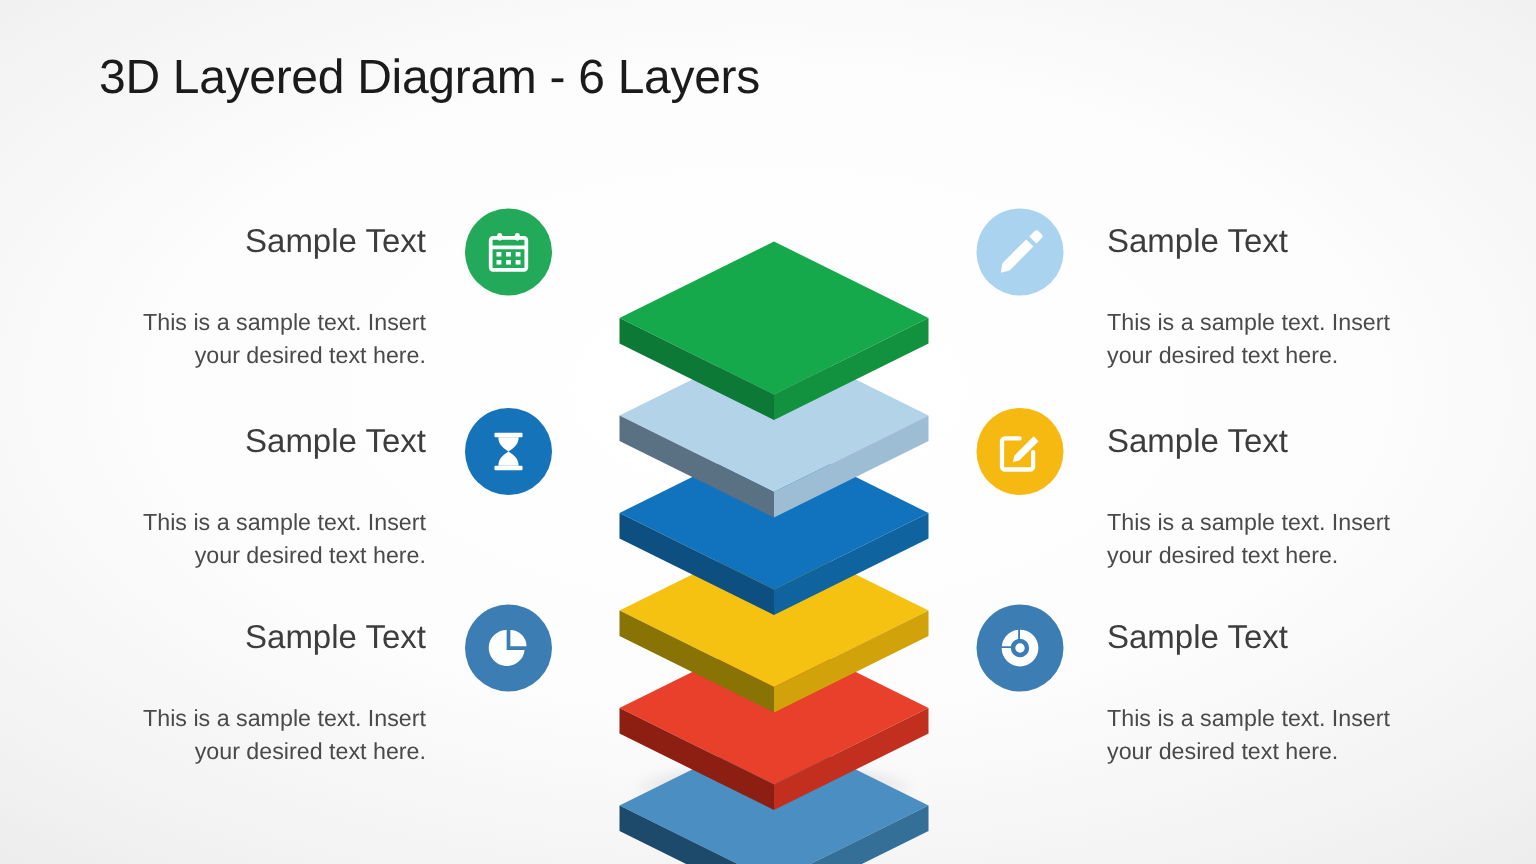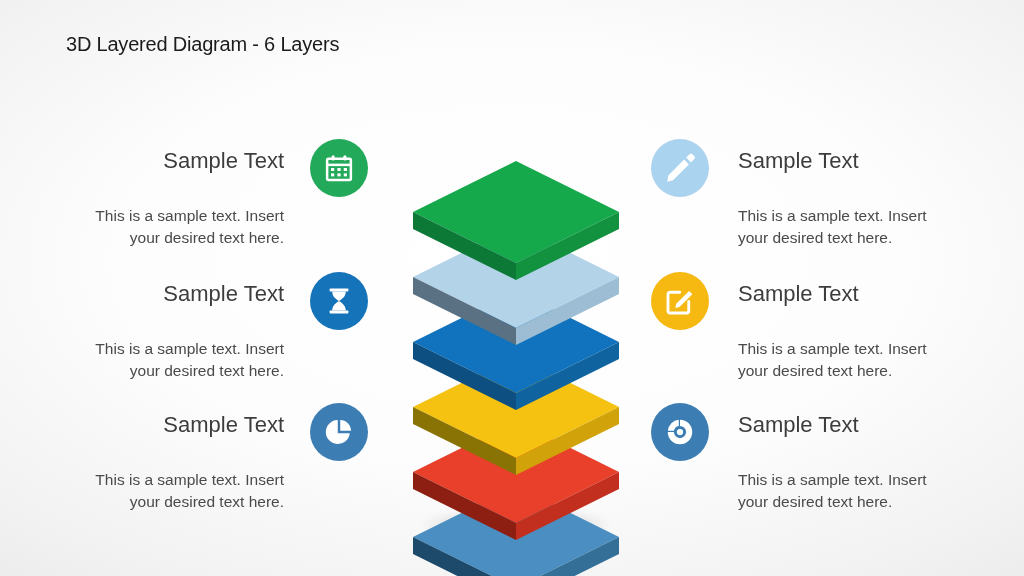--- a/index.html
+++ b/index.html
@@ -13,21 +13,21 @@
     font-family: "Liberation Sans", sans-serif;
     background: radial-gradient(ellipse 85% 80% at 50% 45%, #ffffff 0%, #fdfdfd 45%, #f2f2f2 78%, #e8e8e8 100%);
     position: relative;
   }
 
   
   .slide-title {
     position: absolute;
     left: 66px;
     top: 33px;
-    font-size: 20px;
+    font-size: 32px;
     font-weight: 400;
     color: #1b1b1b;
     letter-spacing: -0.2px;
     white-space: nowrap;
   }
 
   
   .text-block {
     position: absolute;
     width: 214px;

